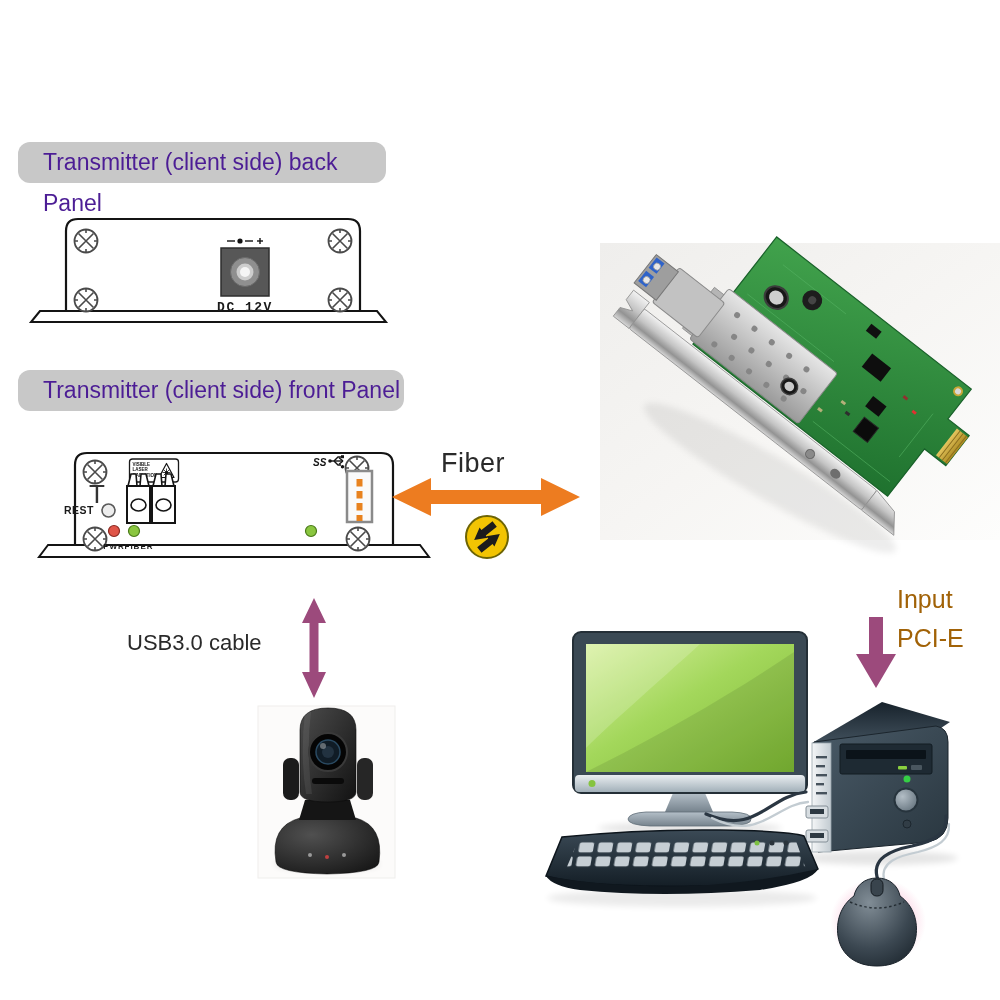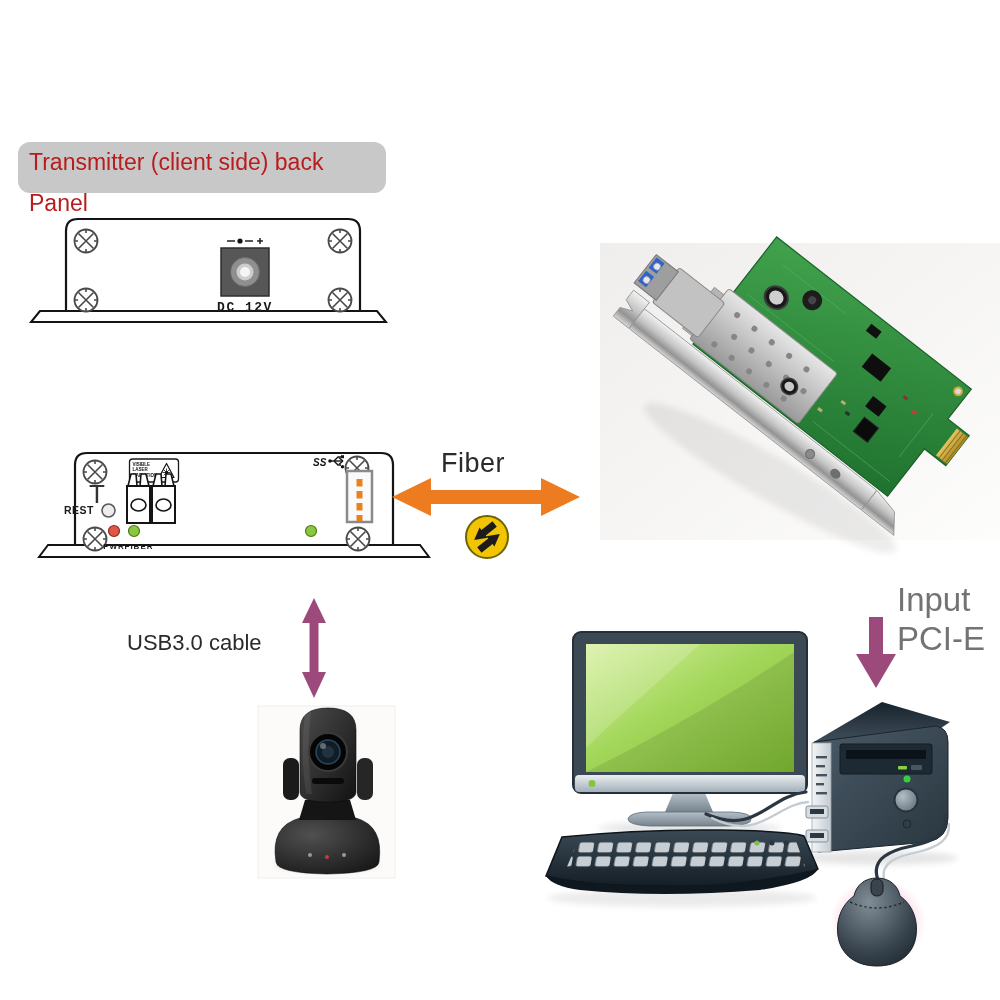--- a/index.html
+++ b/index.html
@@ -1,25 +1,25 @@
 <!DOCTYPE html>
 <html><head>
 <meta charset="utf-8">
 <style>
   html,body{margin:0;padding:0;background:#fff;}
   .canvas{position:relative;width:1000px;height:1000px;background:#ffffff;overflow:hidden;
           font-family:"Liberation Sans",sans-serif;}
   .layer{position:absolute;left:0;top:0;}
   .t{position:absolute;color:#1f1f1f;font-family:"Liberation Sans",sans-serif;}
   .panel-label{background:#c8c8c8;border-radius:12px;font-size:23px;line-height:41px;
-               height:51px;box-sizing:border-box;padding-left:11px;color:#b91c1c;}
+               height:41px;box-sizing:border-box;padding-left:25px;color:#4c1d95;}
   #lblBack{left:18px;top:142px;width:368px;}
   #lblFront{left:18px;top:370px;width:386px;}
   #fiberTxt{left:441px;top:448px;font-size:27px;letter-spacing:.5px;color:#2a2a2a;}
-  #inputTxt{left:897px;top:580px;font-size:33px;line-height:39px;color:#737373;}
+  #inputTxt{left:897px;top:580px;font-size:25px;line-height:39px;color:#a16207;}
   #usbCableTxt{left:127px;top:630px;font-size:22px;color:#2a2a2a;}
   #deviceTxt{left:30px;top:756px;width:236px;text-align:center;font-size:25px;
              line-height:37px;color:#1a1a1a;white-space:pre;}
   svg text{font-family:"Liberation Sans",sans-serif;}
   .mono{font-family:"Liberation Mono","DejaVu Sans Mono",monospace;}
 </style>
 </head>
 <body>
 
 <div class="canvas">
@@ -365,20 +365,21 @@
     <circle cx="328" cy="752" r="6" fill="#223240"></circle>
     <circle cx="323" cy="746" r="3" fill="#ffffff" opacity="0.35"></circle>
     <rect x="312" y="778" width="32" height="6" rx="3" fill="#0a0a0a"></rect>
   </g>
 
   <polygon points="314,598 326,623 318.5,623 318.5,672 326,672 314,698 302,672 309.5,672 309.5,623 302,623" fill="#9c4a7c"></polygon>
   <polygon points="869,617 883,617 883,654 896,654 876,688 856,654 869,654" fill="#9c4a7c"></polygon>
 </svg>
 
 <div id="lblBack" class="t panel-label">Transmitter (client side) back Panel</div>
+<div id="lblFront" class="t panel-label">Transmitter (client side) front Panel</div>
 <div id="fiberTxt" class="t">Fiber</div>
 <div id="inputTxt" class="t">
   <div>Input</div>
   <div>PCI-E</div>
 </div>
 <div id="usbCableTxt" class="t">USB3.0 cable</div>
 <div id="deviceTxt" class="t">
 </div>
 
 </div>

